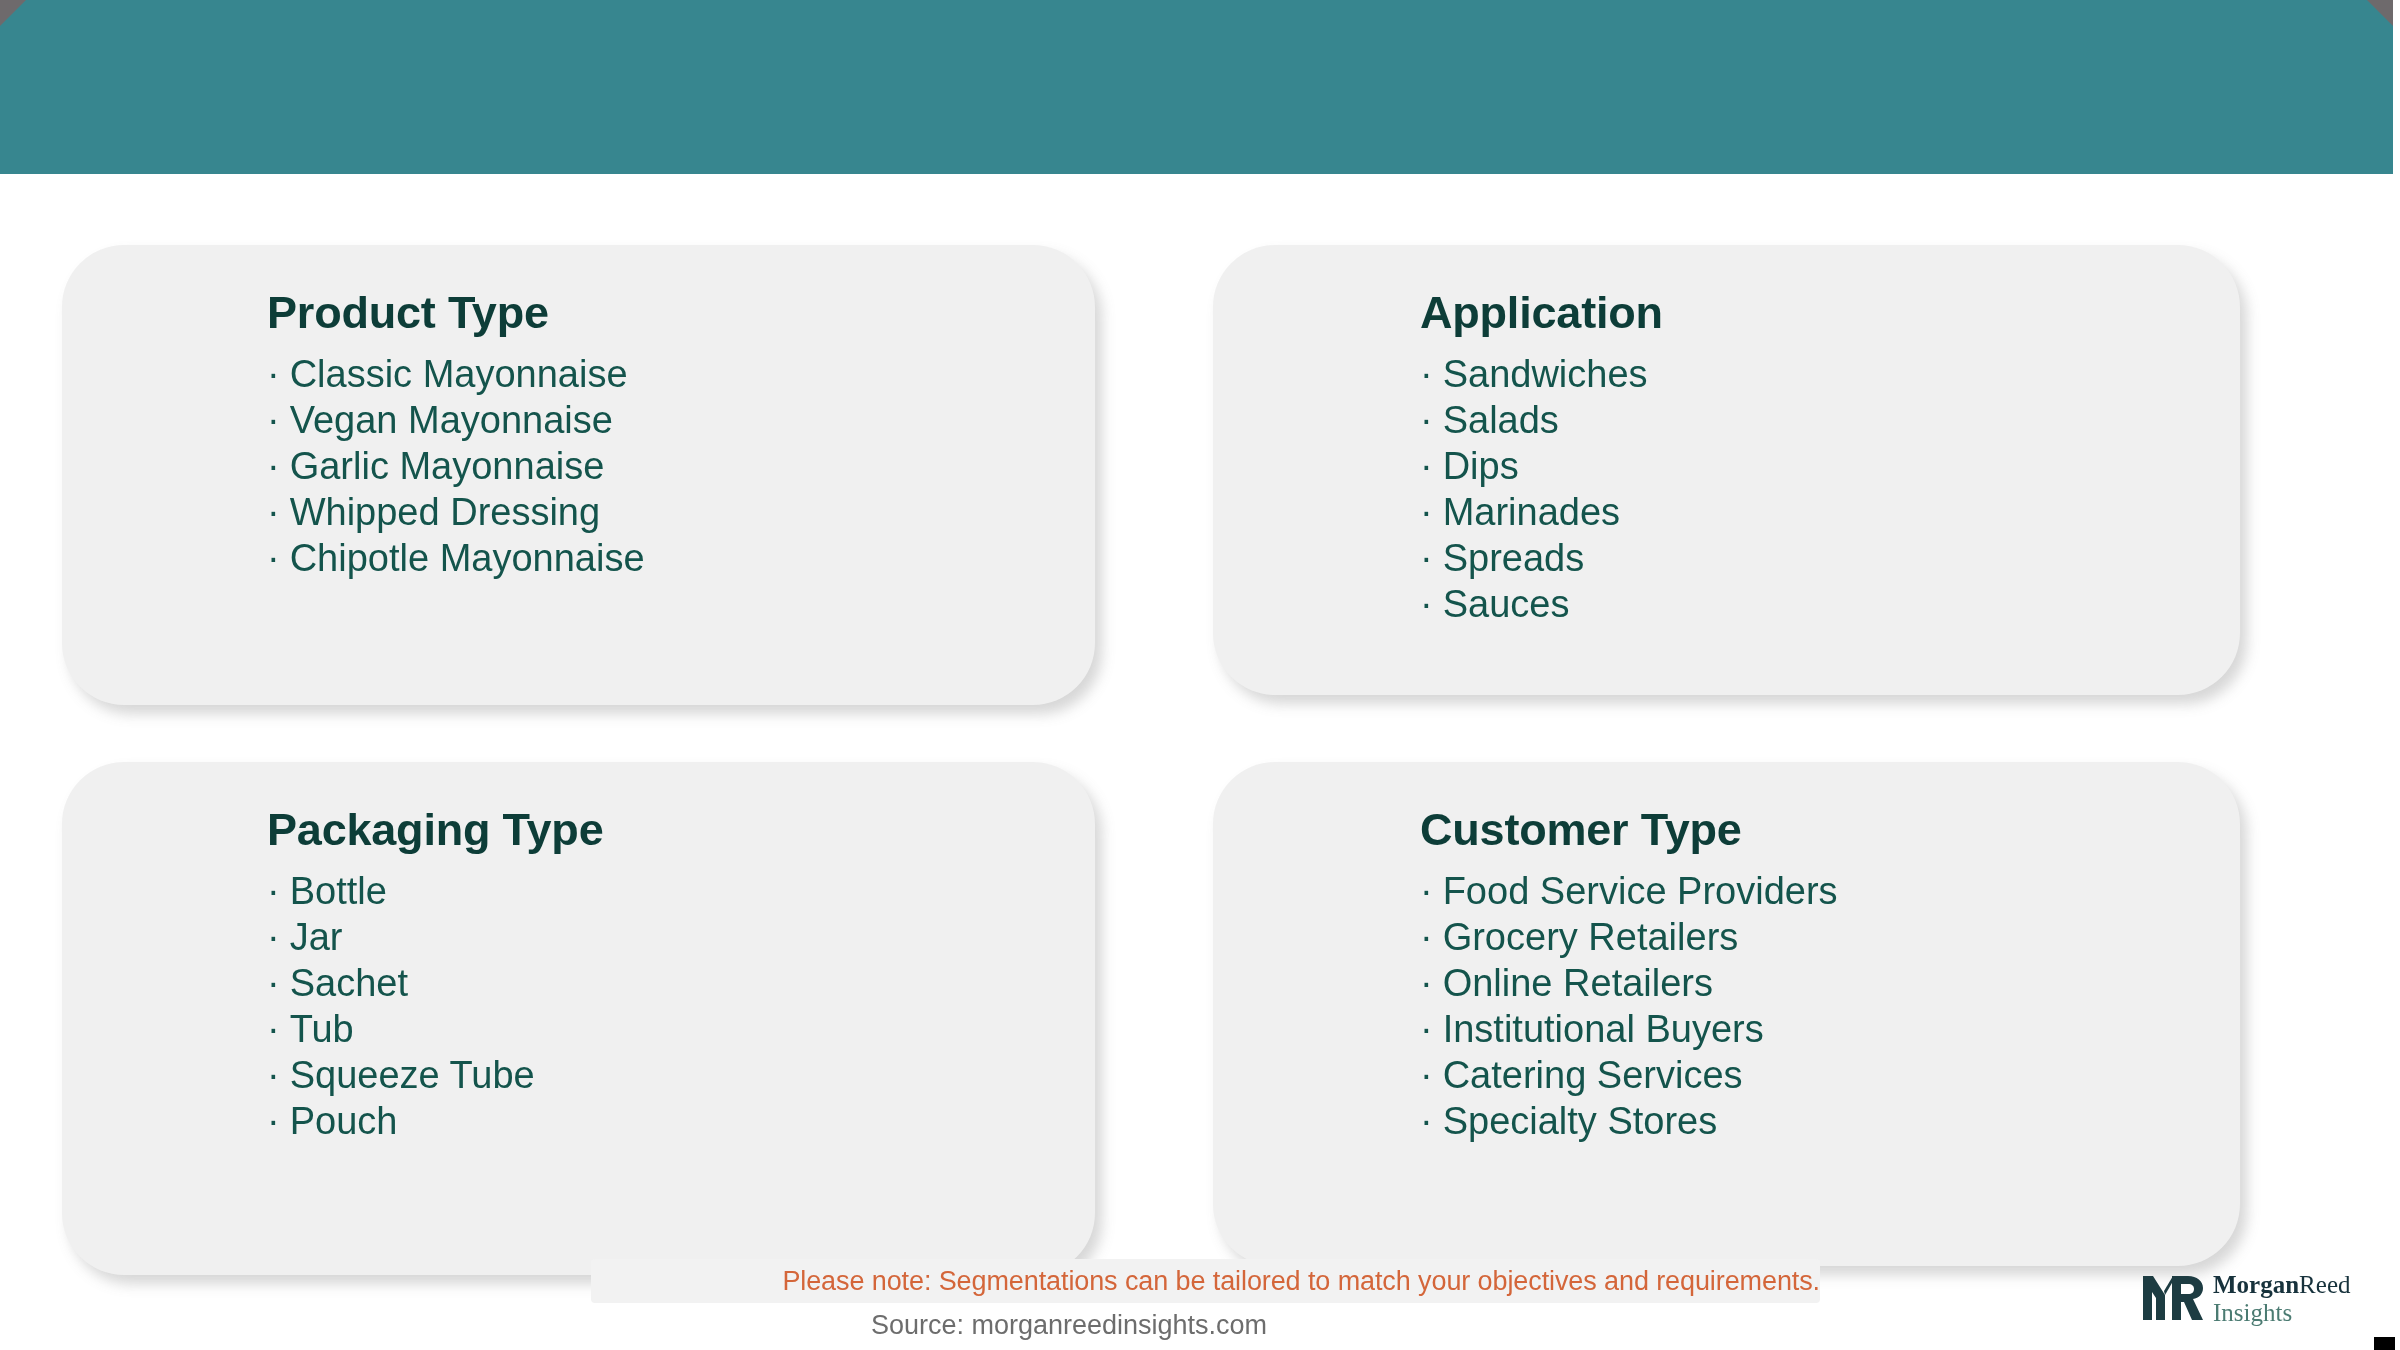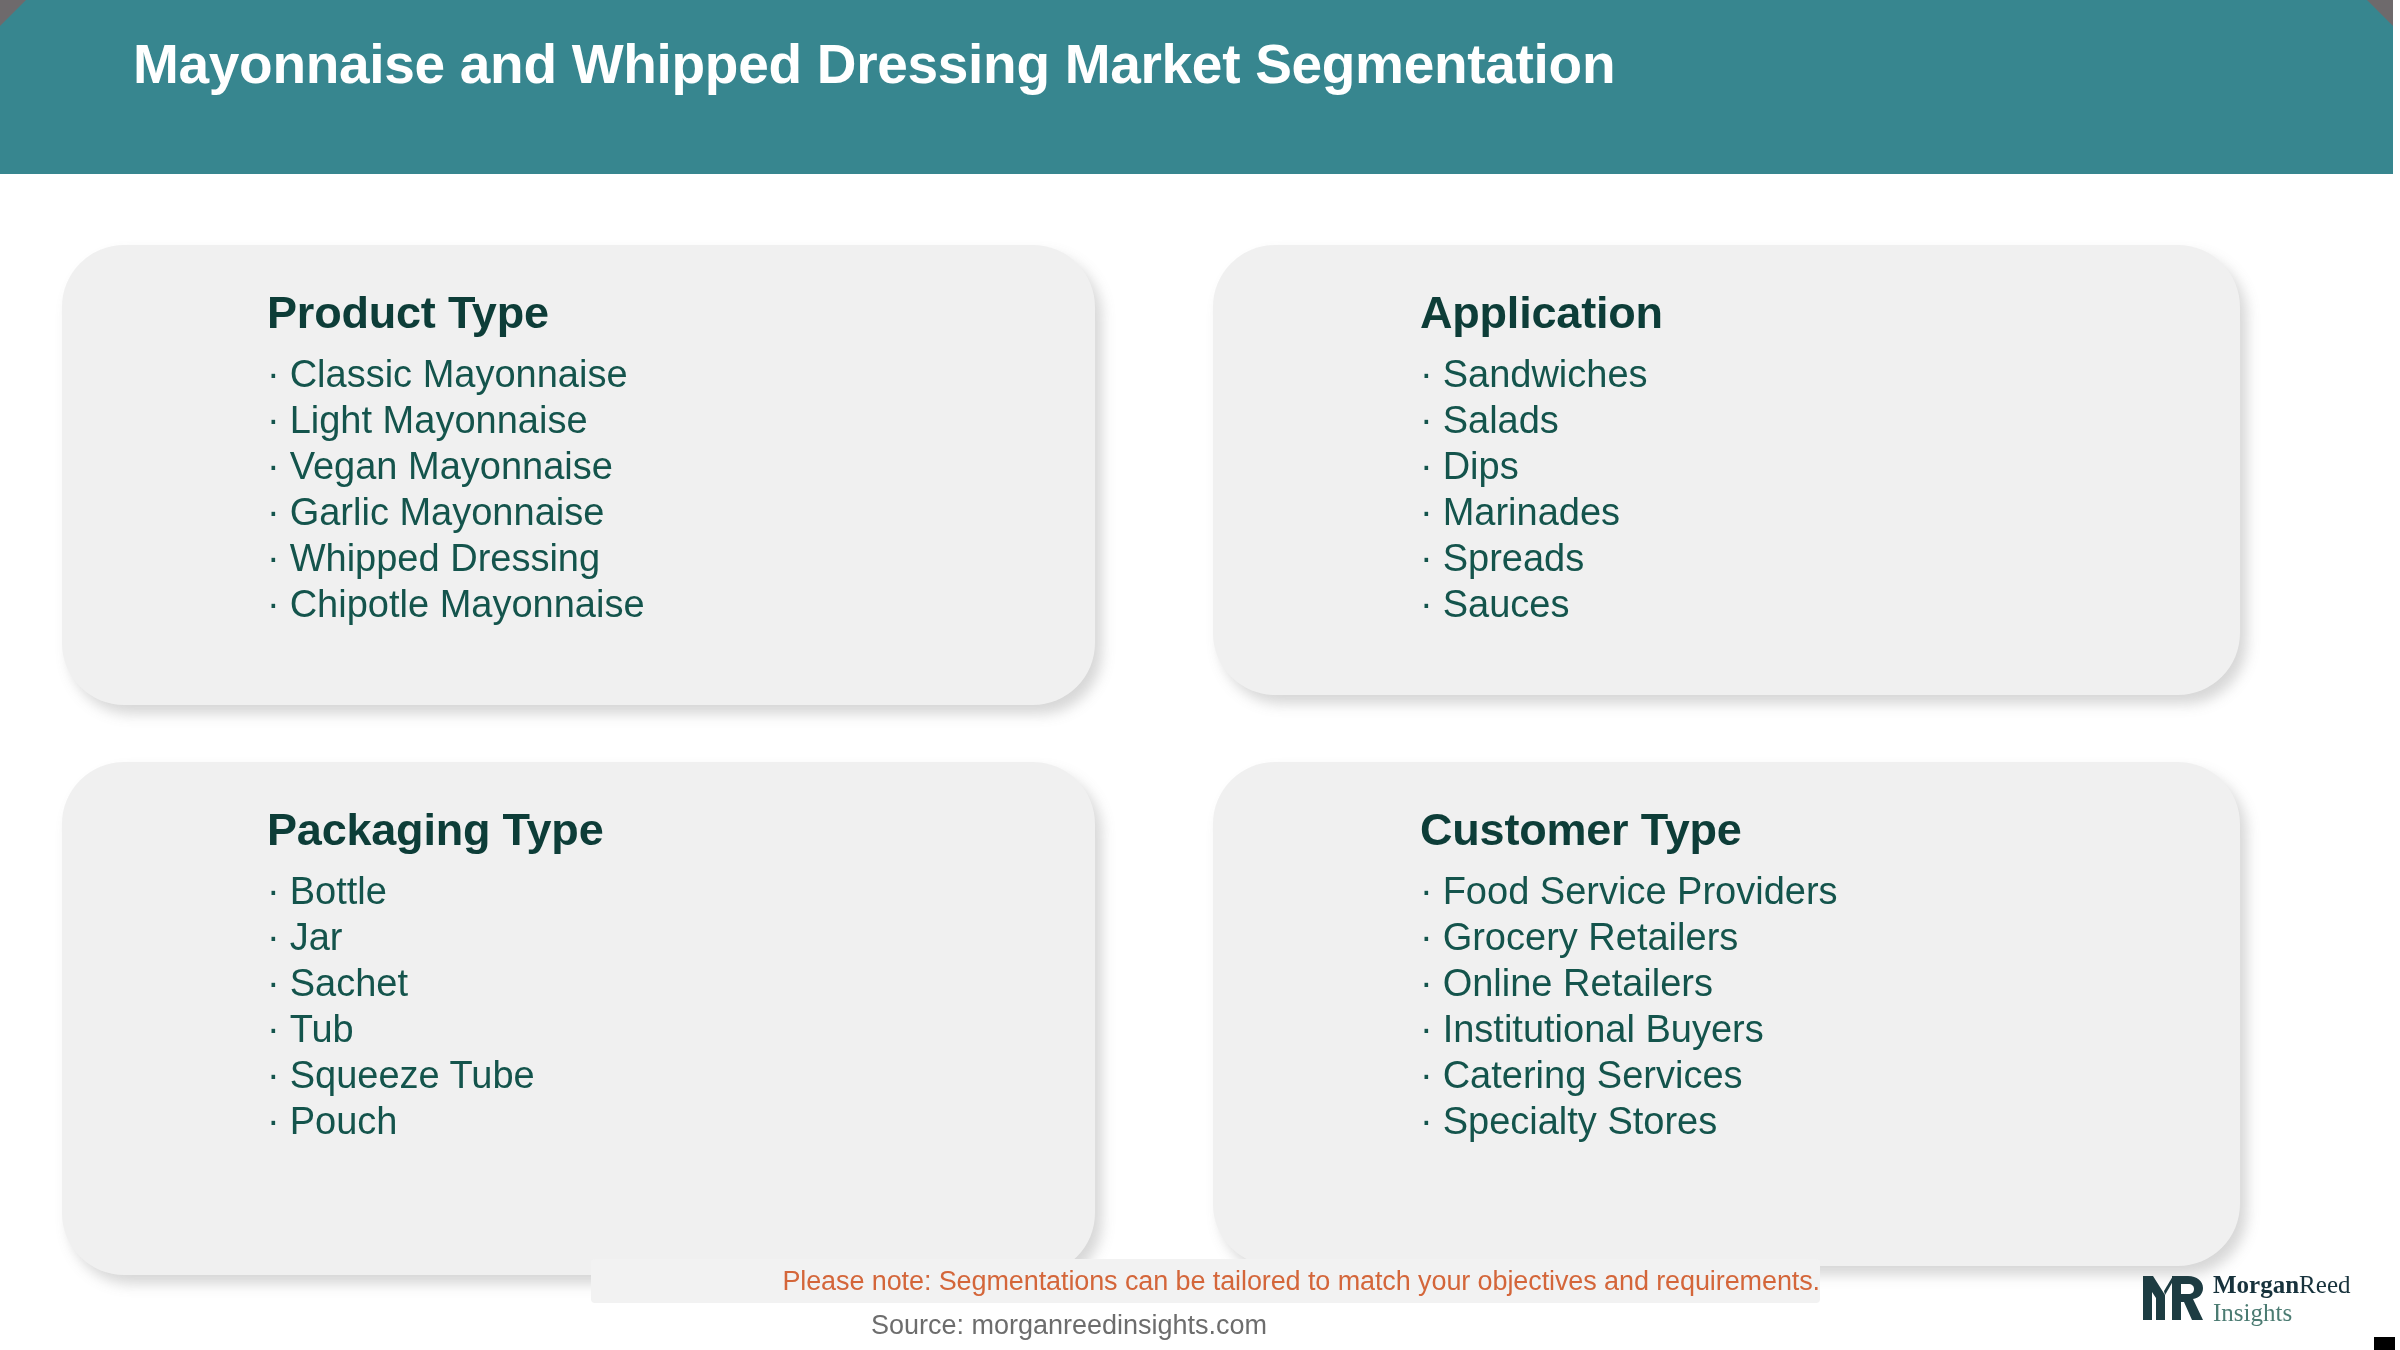--- a/index.html
+++ b/index.html
@@ -195,31 +195,29 @@
     height: 13px;
     background: #000000;
   }
 </style>
 </head>
 <body>
 
 <div class="header-band">
   <div class="corner-fold-left"></div>
   <div class="corner-fold-right"></div>
-  <div class="page-title">Mayonnaise and Whipped Dressing Market Segmentation</div>
 </div>
 
 <div class="card-grid">
 
   <div class="seg-card pos-tl">
     <div class="card-inner">
       <div class="card-title">Product Type</div>
       <ul class="card-list">
         <li><span class="bullet">·</span><span>Classic Mayonnaise</span></li>
-        <li><span class="bullet">·</span><span>Light Mayonnaise</span></li>
         <li><span class="bullet">·</span><span>Vegan Mayonnaise</span></li>
         <li><span class="bullet">·</span><span>Garlic Mayonnaise</span></li>
         <li><span class="bullet">·</span><span>Whipped Dressing</span></li>
         <li><span class="bullet">·</span><span>Chipotle Mayonnaise</span></li>
       </ul>
     </div>
   </div>
 
   <div class="seg-card pos-tr">
     <div class="card-inner">

